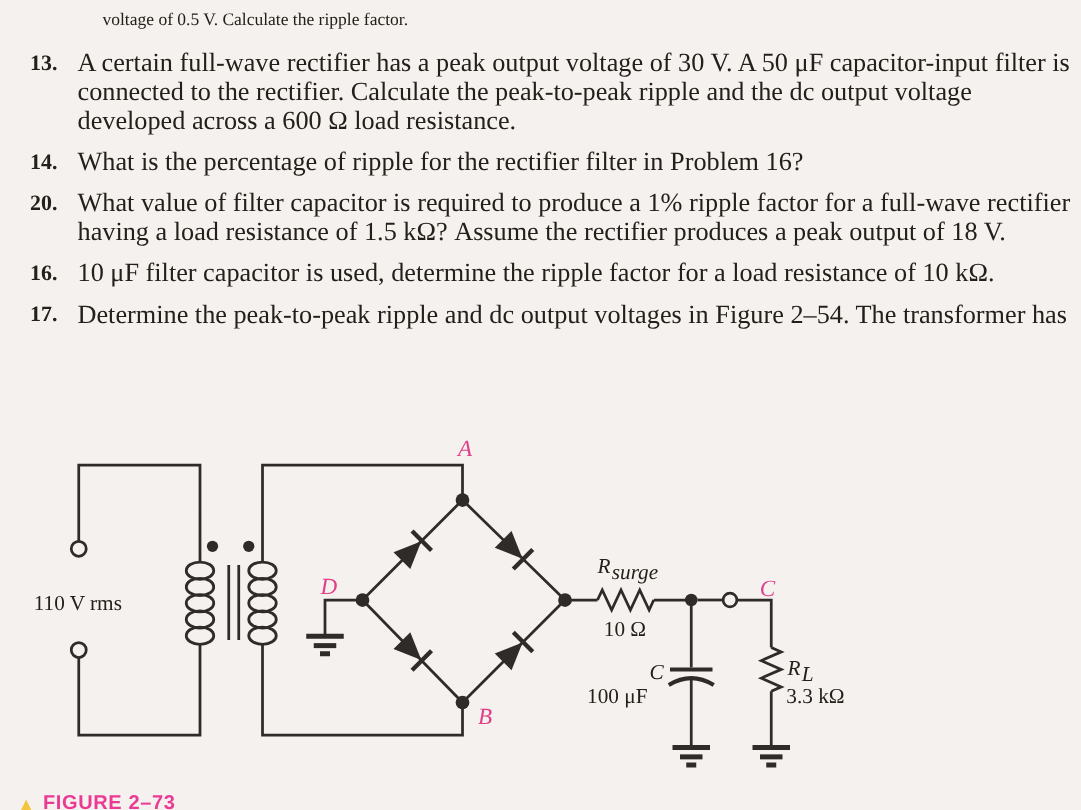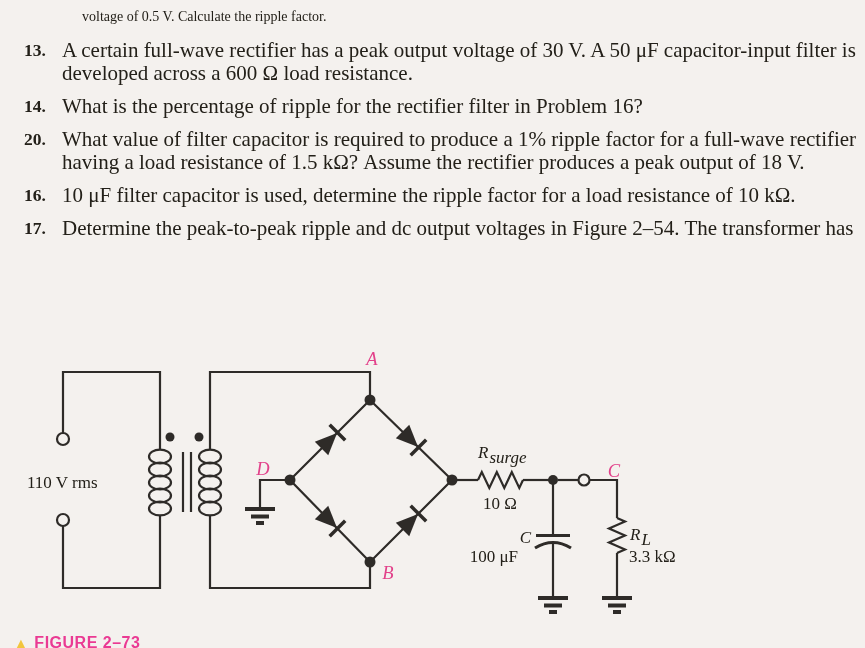--- a/index.html
+++ b/index.html
@@ -47,20 +47,21 @@
 </head>
 <body>
 
 <div class="problems">
   <div class="intro-line">voltage of 0.5 V. Calculate the ripple factor.</div>
   <div>
       <div class="problem-item">
         <div class="problem-number">13.</div>
         <div class="problem-lines">
           <div class="problem-line">A certain full-wave rectifier has a peak output voltage of 30 V. A 50 μF capacitor-input filter is</div>
+          <div class="problem-line">connected to the rectifier. Calculate the peak-to-peak ripple and the dc output voltage</div>
           <div class="problem-line">developed across a 600 Ω load resistance.</div>
         </div>
       </div>
       <div class="problem-item">
         <div class="problem-number">14.</div>
         <div class="problem-lines">
           <div class="problem-line">What is the percentage of ripple for the rectifier filter in Problem 16?</div>
         </div>
       </div>
       <div class="problem-item">

